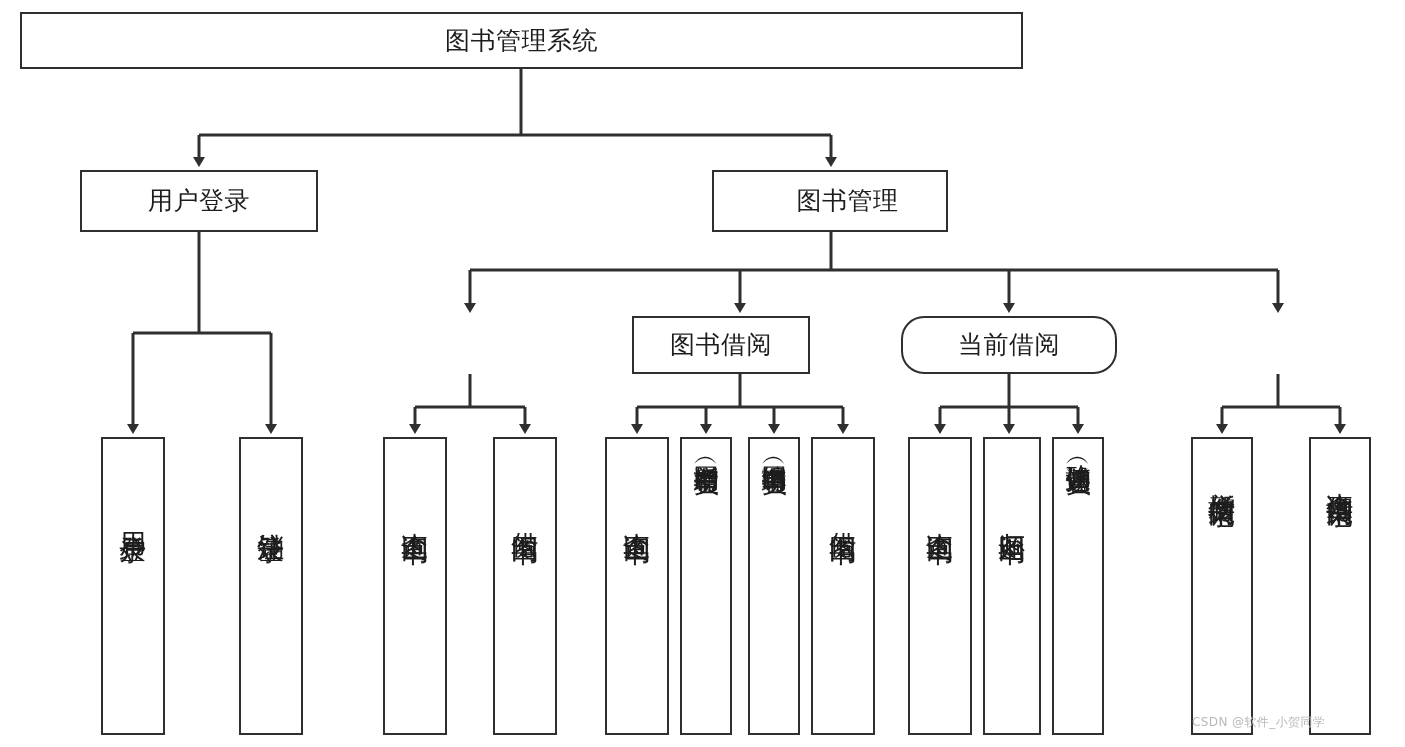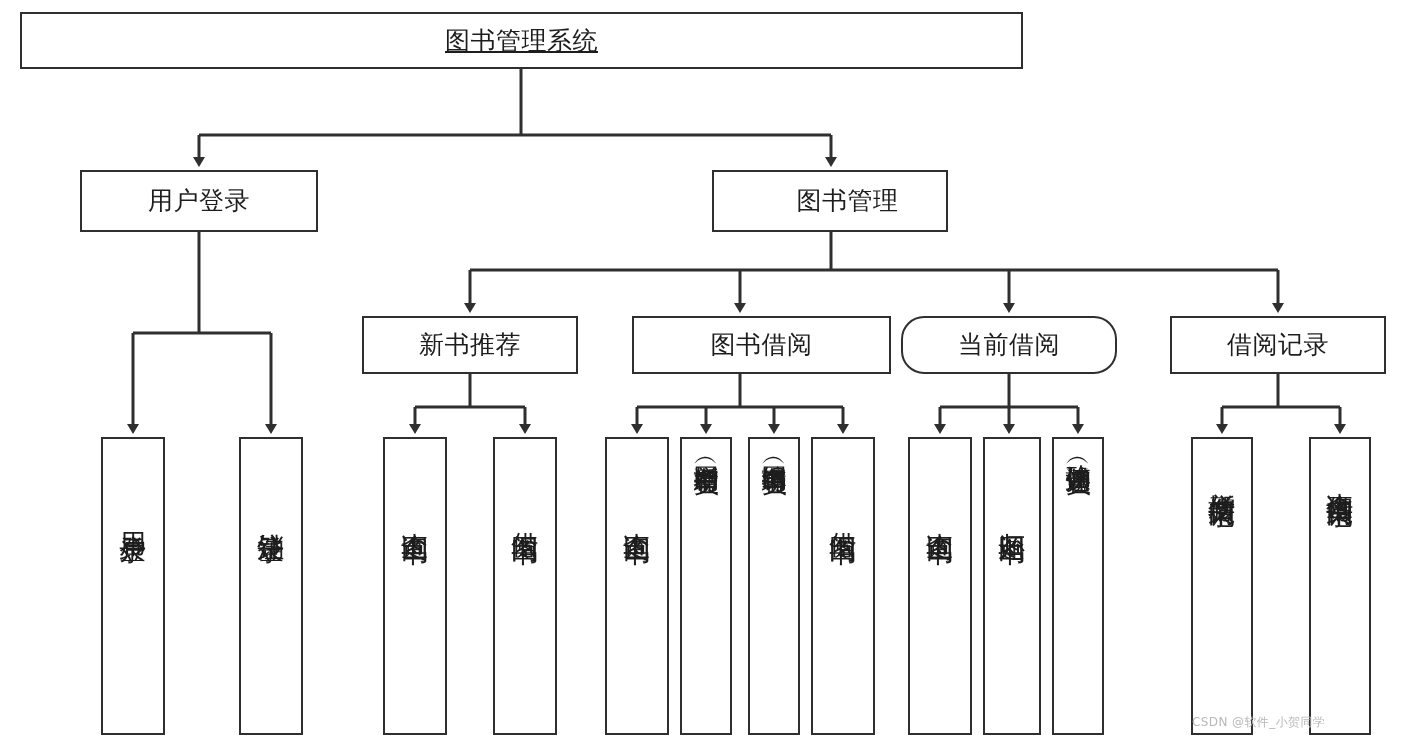--- a/index.html
+++ b/index.html
@@ -42,21 +42,21 @@
     text-align: center;
     line-height: 1.18;
     letter-spacing: 0.5px;
     white-space: nowrap;
   }
   
   .node.horiz .label {
     font-size: 25px;
     writing-mode: horizontal-tb;
   }
-  .node.root .label { font-size: 25px; text-decoration: underline; }
+  .node.root .label { font-size: 25px; }
   
   .node.vert {
     align-items: flex-start;
     padding-top: 8px;
   }
   .node.vert .label {
     writing-mode: vertical-rl;
     text-orientation: upright;
     font-size: 27px;
     line-height: 1.02;
@@ -136,32 +136,26 @@
     <span class="label">图书管理系统</span>
   </div>
 
   <div class="node horiz" style="left:80px; top:170px; width:238px; height:62px;">
     <span class="label">用户登录</span>
   </div>
   <div class="node horiz" style="left:712px; top:170px; width:236px; height:62px;padding-left:35px;">
     <span class="label">图书管理</span>
   </div>
 
-  <div class="node horiz" style="left:362px; top:316px; width:216px; height:58px;">
-    <span class="label">新书推荐</span>
-  </div>
-  <div class="node horiz" style="left:632px; top:316px; width:259px; height:58px;">
+  <div class="node horiz" style="left:632px; top:316px; width:178px; height:58px;">
     <span class="label">图书借阅</span>
   </div>
   <div class="node horiz" style="left:901px; top:316px; width:216px; height:58px;border-radius:23px;">
     <span class="label">当前借阅</span>
   </div>
-  <div class="node horiz" style="left:1170px; top:316px; width:216px; height:58px;">
-    <span class="label">借阅记录</span>
-  </div>
 
   <div class="node vert" style="left:101px; top:437px; width:64px; height:298px; padding-top:72px;">
     <span class="label">用户登录</span>
   </div>
   <div class="node vert" style="left:239px; top:437px; width:64px; height:298px; padding-top:72px;">
     <span class="label">注销登录</span>
   </div>
 
   <div class="node vert" style="left:383px; top:437px; width:64px; height:298px; padding-top:72px;">
     <span class="label">查询图书</span>

